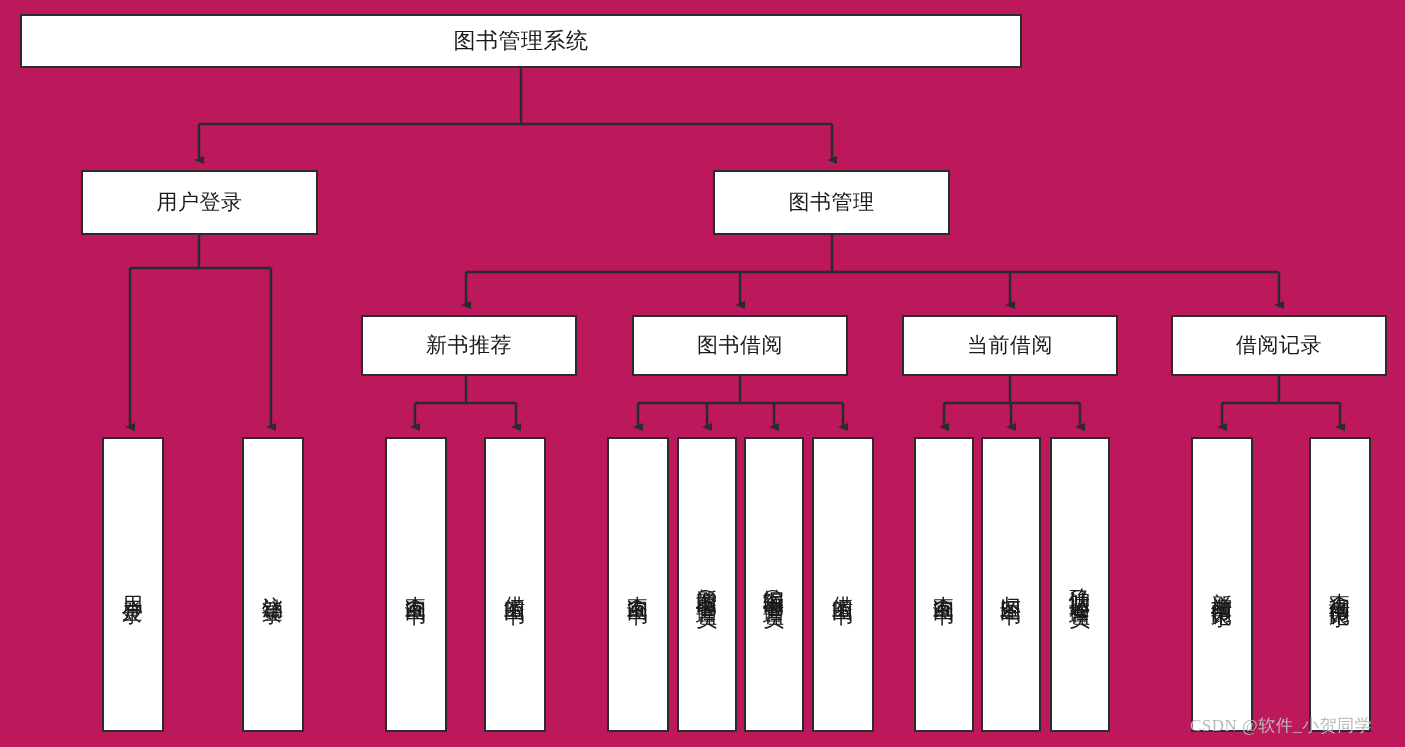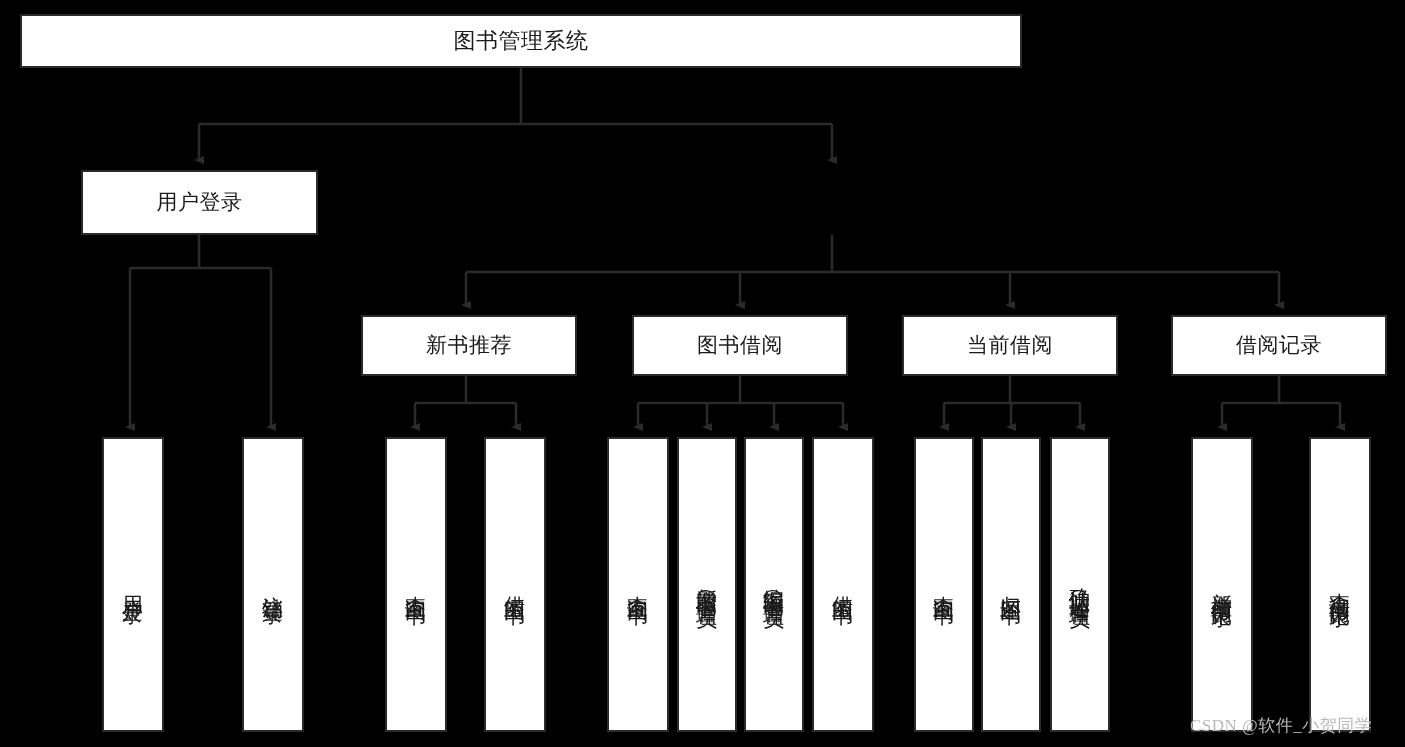--- a/index.html
+++ b/index.html
@@ -7,21 +7,21 @@
     padding: 0;
     background: #ffffff;
   }
   body {
     font-family: "Liberation Sans", "DejaVu Sans", sans-serif;
   }
   #canvas {
     position: relative;
     width: 1405px;
     height: 747px;
-    background: #000000;
+    background: #be185d;
     overflow: hidden;
   }
   svg.connectors {
     position: absolute;
     left: 0;
     top: 0;
     width: 1405px;
     height: 747px;
     pointer-events: none;
   }
@@ -124,20 +124,23 @@
   </svg>
 
   <div class="node horiz root" style="left:20px; top:14px; width:1002px; height:54px;">
     <span class="label">图书管理系统</span>
   </div>
 
   <div class="node horiz" style="left:81px; top:170px; width:237px; height:65px;">
     <span class="label">用户登录</span>
   </div>
 
+  <div class="node horiz" style="left:713px; top:170px; width:237px; height:65px;">
+    <span class="label">图书管理</span>
+  </div>
 
   <div class="node horiz" style="left:361px; top:315px; width:216px; height:61px;">
     <span class="label">新书推荐</span>
   </div>
 
   <div class="node horiz" style="left:902px; top:315px; width:216px; height:61px;">
     <span class="label">当前借阅</span>
   </div>
 
   <div class="node horiz" style="left:632px; top:315px; width:216px; height:61px;">

